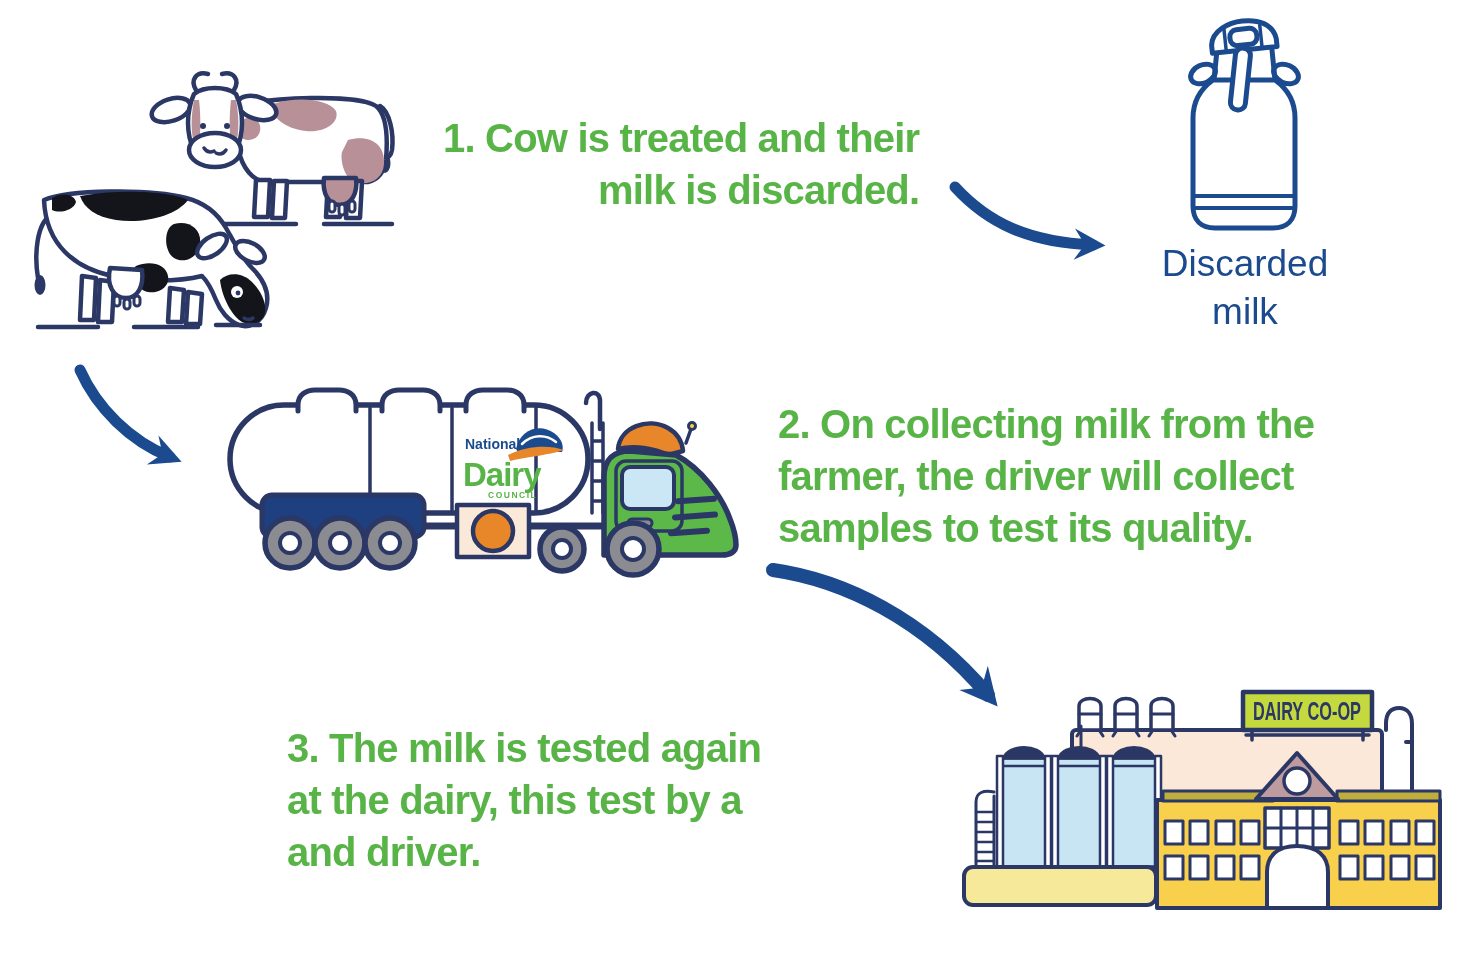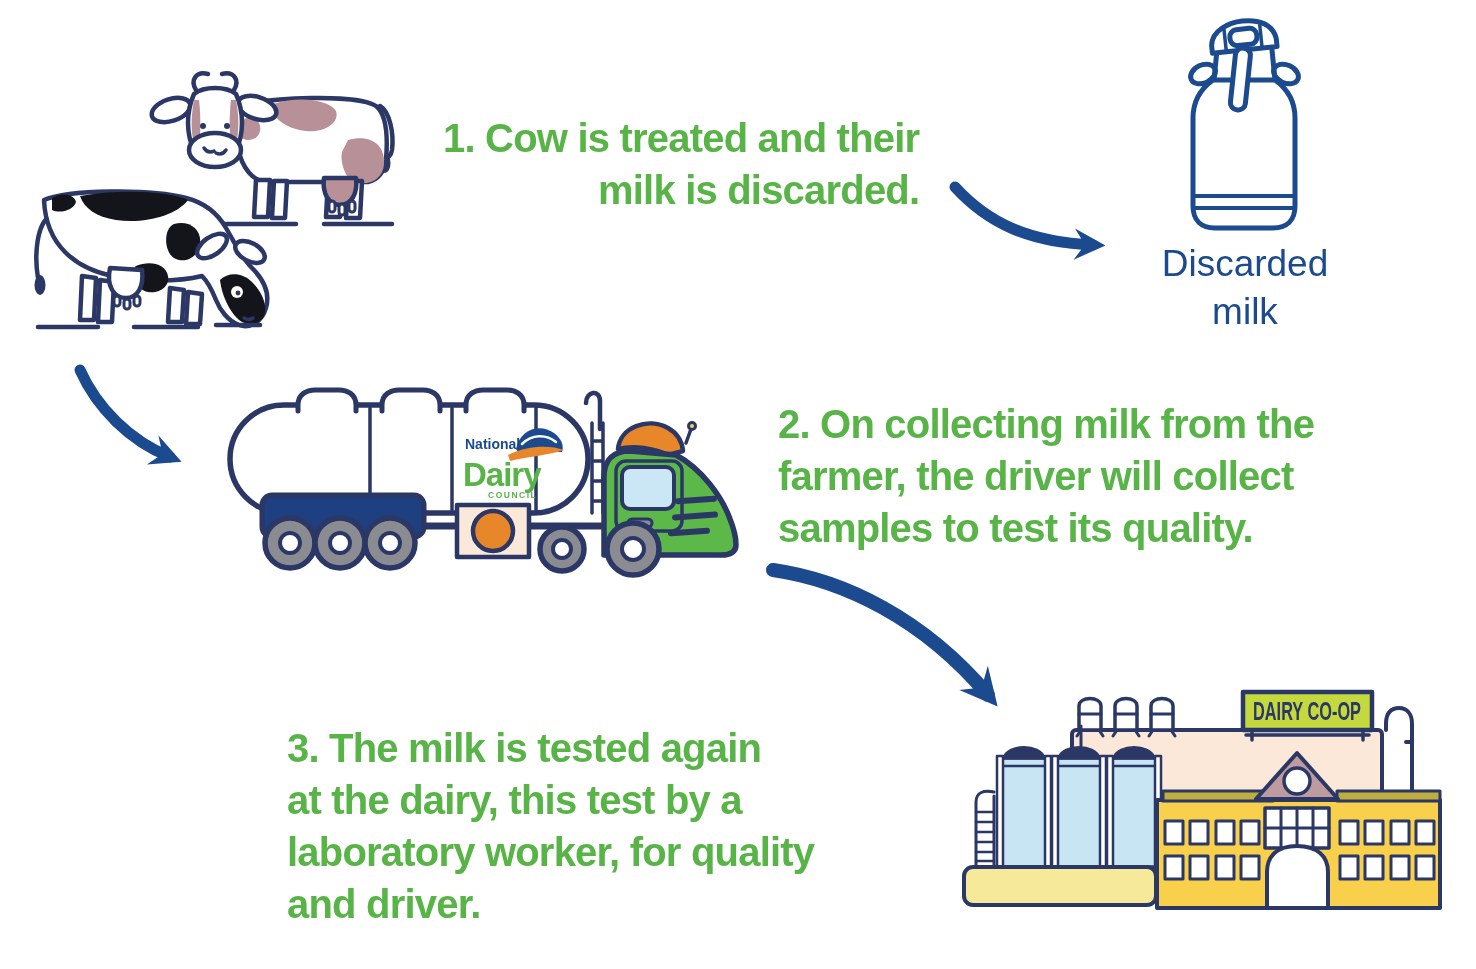--- a/index.html
+++ b/index.html
@@ -292,17 +292,16 @@
           <rect x="405" y="176" width="18" height="23"></rect>
         <rect x="431" y="176" width="18" height="23"></rect>
           <rect x="456" y="176" width="18" height="23"></rect>
       </g>
     </g>
   </svg>
 
   <div class="step step3">
     <div class="line">3. The milk is tested again</div>
     <div class="line">at the dairy, this test by a</div>
-    <div class="line">laboratory worker, for quality</div>
     <div class="line">and driver.</div>
   </div>
 
 </div>
 
 </body></html>

